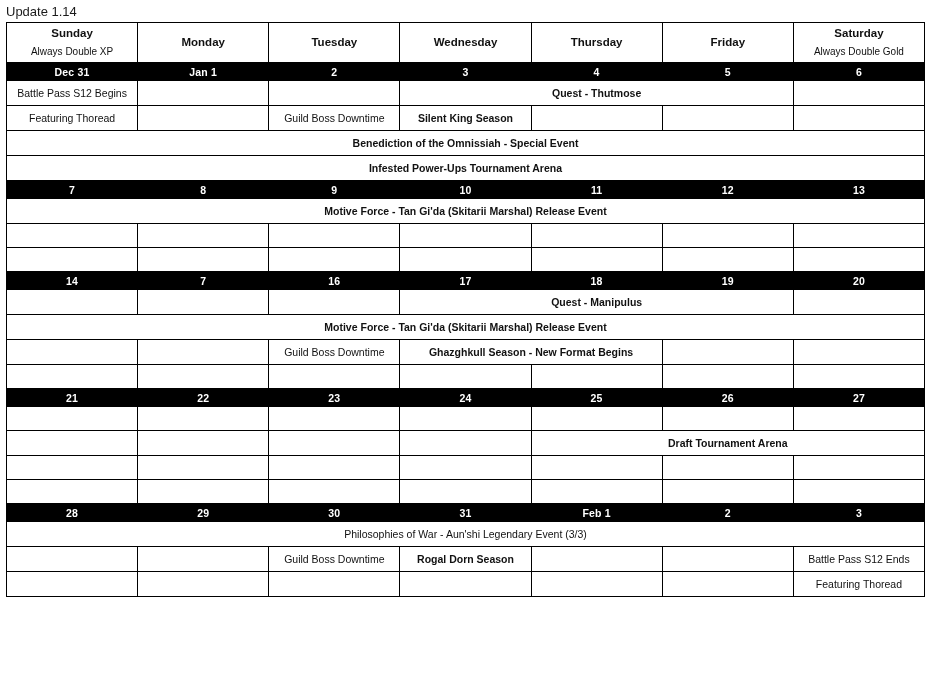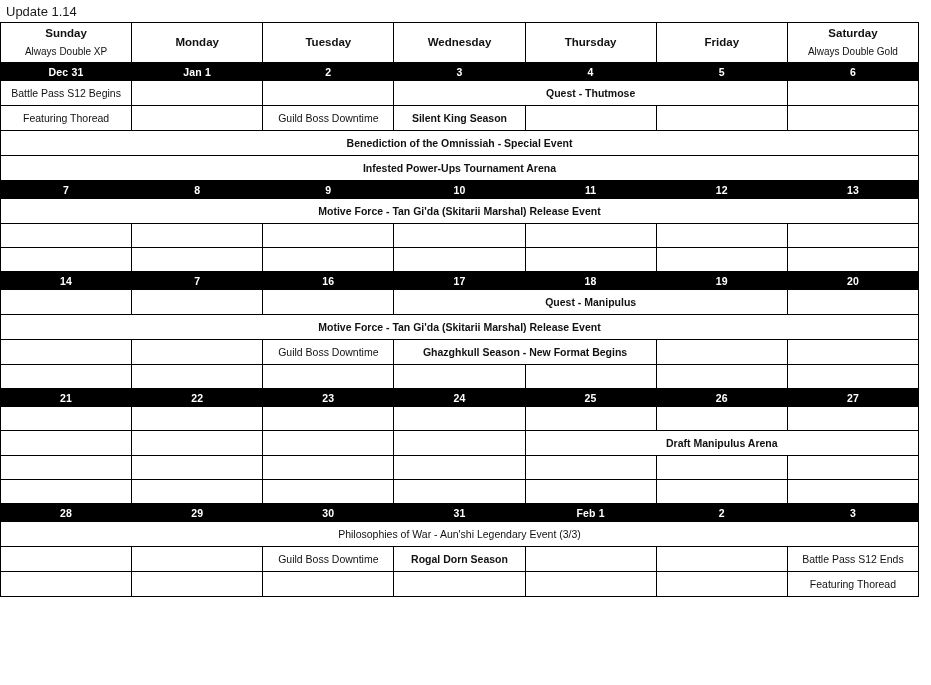--- a/index.html
+++ b/index.html
@@ -19,20 +19,21 @@
   #title {
     font-size: 13px;
     color: #1a1a1a;
     padding: 4px 0 3px 6px;
     font-family: "Liberation Sans", sans-serif;
   }
   table.cal {
     border-collapse: collapse;
     table-layout: fixed;
     width: 919px;
+    margin-left: 6px;
     border: 1px solid #000;
   }
   table.cal td, table.cal th {
     border: 1px solid #000;
     padding: 0;
     margin: 0;
     vertical-align: middle;
     text-align: center;
   }
   
@@ -244,21 +245,21 @@
           <td class="empty"></td>
           <td class="empty"></td>
           <td class="empty"></td>
         </tr>
         <tr class="ev">
           <td class="empty"></td>
           <td class="empty"></td>
           <td class="empty"></td>
           <td class="empty"></td>
           <td colspan="3" class="c-teal">
-            <span class="bar">Draft Manipulus Arena</span>
+            <span class="bar">Draft Tournament Arena</span>
           </td>
         </tr>
         <tr class="ev">
           <td class="empty"></td>
           <td class="empty"></td>
           <td class="empty"></td>
           <td class="empty"></td>
           <td class="empty"></td>
           <td class="empty"></td>
           <td class="empty"></td>

